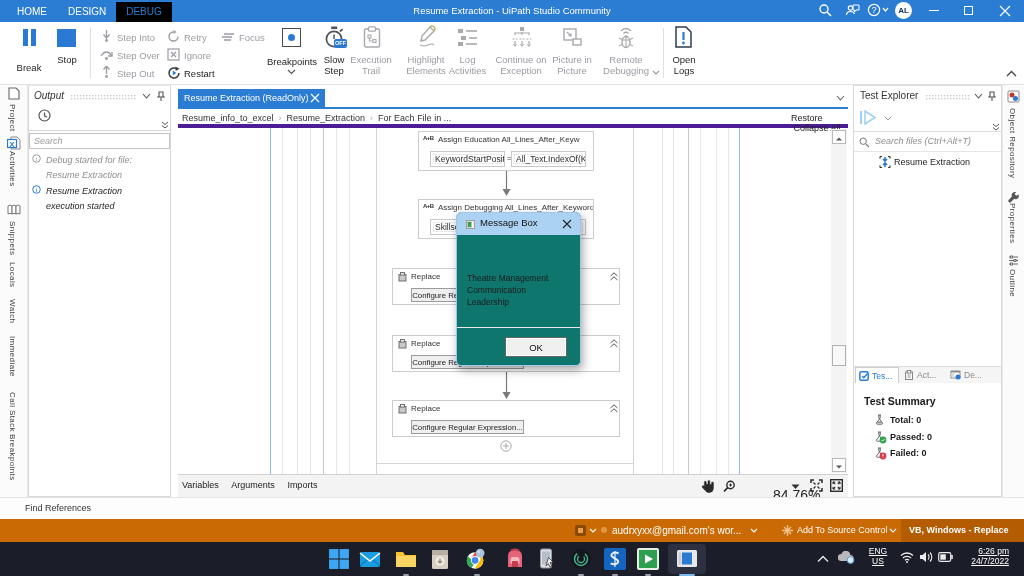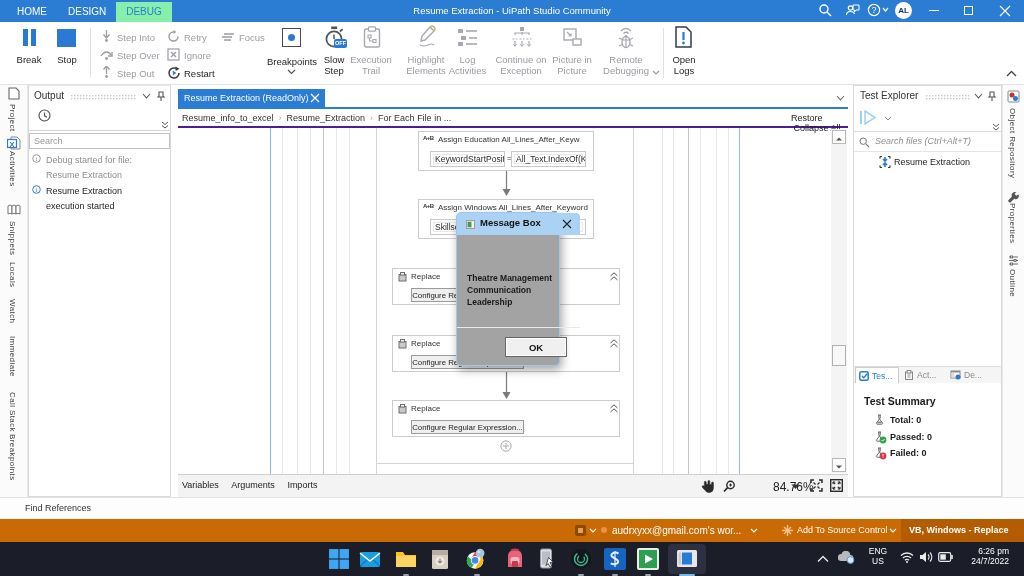--- a/index.html
+++ b/index.html
@@ -2,51 +2,51 @@
 <html><head>
 <meta charset="utf-8">
 <style>
 * { margin:0; padding:0; box-sizing:border-box; }
 html,body { width:1024px; height:576px; overflow:hidden; }
 body { font-family:"Liberation Sans", sans-serif; position:relative; background:#fff; }
 .abs { position:absolute; }
 
 #titlebar { left:0; top:0; width:1024px; height:22px; background:#2b7cd3; }
 .ttab { position:absolute; top:0; height:22px; line-height:23px; color:#fff; font-size:10px; }
-#tab-debug { left:116px; width:56px; background:#86efac; color:#2b7cd3; text-align:center; top:2px; height:20px; line-height:20px;}
+#tab-debug { left:116px; width:56px; background:#000000; color:#2b7cd3; text-align:center; top:2px; height:20px; line-height:20px;}
 #wintitle { position:absolute; top:0; left:0; width:1024px; text-align:center; color:#fff; font-size:9.5px; line-height:22px;}
 
 #ribbon { left:0; top:22px; width:1024px; height:63px; background:#fff; border-bottom:1px solid #e3e3e3; }
 .rsep { position:absolute; top:6px; width:1px; height:50px; background:#e0e0e0; }
 .rlabel { position:absolute; font-size:9.5px; color:#1e1e1e; text-align:center; white-space:nowrap; }
 .rlabel.dis { color:#9b9ba3; }
 .smallbtn { position:absolute; font-size:9.5px; color:#9b9ba3; white-space:nowrap; }
 .smallbtn.en { color:#1e1e1e; }
 
 #leftrail { left:0; top:85px; width:28px; height:412px; background:#fbfbfb; border-right:1px solid #e8e8e8; }
 .vtext { position:absolute; left:8px; writing-mode:vertical-lr; font-size:8px; color:#414141; letter-spacing:0.4px; }
 
-#output { left:28px; top:85px; width:143px; height:412px; background:#fff; border:1px solid #d9d9d9; border-top:1px solid #e8e8e8;}
+#output { left:28px; top:85px; width:143px; height:412px; background:#fff; border:1px solid #d9d9d9; border-top:1px solid #e8e8e8;font-style:italic;}
 
 #canvas-wrap { left:178px; top:85px; width:670px; height:412px; background:#fff; }
 .vline { position:absolute; top:43px; bottom:23px; width:1px; background:#e7e7e7; }
 .actbox { position:absolute; background:#fff; border:1px solid #cccccc; }
 .acthead { position:absolute; left:0; top:0; right:0; height:13px; font-size:8px; color:#333; white-space:nowrap; overflow:hidden; }
 .inputbox { position:absolute; background:#fff; border:1px solid #c9c9c9; box-shadow:inset 0 0 0 2px #fff, inset 0 0 0 3px #e9e9e9; font-size:8.5px; color:#2a2a2a; line-height:15px; padding-left:4px; overflow:hidden; white-space:nowrap;}
 .cfgbtn { position:absolute; background:#efefef; border:1px solid #9b9b9b; font-size:7.8px; color:#222; text-align:center; white-space:nowrap; overflow:hidden; }
 
 #testexp { left:853px; top:85px; width:149px; height:412px; background:#fff; border:1px solid #d9d9d9; }
 #rightrail { left:1002px; top:85px; width:22px; height:412px; background:#fbfbfb; border-left:1px solid #e8e8e8; }
 
 #varbar { left:178px; top:474px; width:670px; height:23px; background:#f3f3f3; border-top:1px solid #d0d0d0; }
 #findref { left:0; top:497px; width:1024px; height:22px; background:#fdfdfd; border-top:1px solid #e3e3e3; }
 #orangebar { left:0; top:519px; width:1024px; height:23px; background:#ca6a04; color:#fff; }
 #taskbar { left:0; top:542px; width:1024px; height:34px; background:#1b1d28; }
 .tbicon { position:absolute; top:6px; width:22px; height:22px; }
-.tbtxt { position:absolute; color:#fff; font-size:8.5px; }
+.tbtxt { position:absolute; color:#fff; font-size:8.5px;text-decoration:underline; }
 </style>
 </head>
 <body>
 
 <div class="abs" id="titlebar">
   <div class="ttab" style="left:17px;">HOME</div>
   <div class="ttab" style="left:68px;">DESIGN</div>
   <div class="ttab" id="tab-debug">DEBUG</div>
   <div id="wintitle">Resume Extraction - UiPath Studio Community</div>
   <svg class="abs" style="left:818px;top:3px;" width="14" height="14" viewBox="0 0 14 14">
@@ -70,21 +70,21 @@
       <path d="M1 1 L11 11 M11 1 L1 11" stroke="#fff" stroke-width="1.2"></path>
     </svg>
 </div>
 
 <div class="abs" id="ribbon">
 
   <div class="abs" style="left:22px;top:7px;width:16px;height:17px;">
       <div class="abs" style="left:1px;width:5px;height:17px;background:#2a7ad4;"></div>
       <div class="abs" style="left:9px;width:5px;height:17px;background:#2a7ad4;"></div>
     </div>
-  <div class="rlabel" style="left:10px;top:32px;width:38px;">Break</div>
+  <div class="rlabel" style="left:10px;top:40px;width:38px;">Break</div>
 
   <div class="abs" style="left:57px;top:7px;width:19px;height:18px;background:#2a7ad4;"></div>
   <div class="rlabel" style="left:48px;top:32px;width:38px;">Stop</div>
   <div class="rsep" style="left:90px;"></div>
 
   <svg class="abs" style="left:100px;top:8px" width="13" height="12" viewBox="0 0 13 12">
       <path d="M6.5 0 v7 M3.5 4.5 L6.5 8 L9.5 4.5" fill="none" stroke="#9b9ba3" stroke-width="1.3"></path>
       <circle cx="6.5" cy="10.5" r="1.4" fill="#9b9ba3"></circle>
     </svg>
   <div class="smallbtn" style="left:117px;top:10px;">Step Into</div>
@@ -269,21 +269,21 @@
   <div class="abs" style="left:0;top:4px;width:147px;height:18px;background:#2b7cd3;color:#fff;font-size:9px;line-height:18px;padding-left:6px;">Resume Extraction (ReadOnly)
     <svg class="abs" style="left:132px;top:4px" width="10" height="10" viewBox="0 0 10 10">
         <path d="M1 1 L9 9 M9 1 L1 9" stroke="#fff" stroke-width="1.2"></path>
       </svg>
   </div>
   <div class="abs" style="left:0;top:22px;width:670px;height:2px;background:#2b7cd3;"></div>
   <svg class="abs" style="left:658px;top:10px" width="9" height="7" viewBox="0 0 9 7">
       <path d="M1 1 L4.5 5 L8 1" fill="none" stroke="#666" stroke-width="1.1"></path>
     </svg>
 
-  <div class="abs" style="left:0;top:24px;width:670px;height:19px;background:#fff;border-bottom:2px solid #4c1d95;">
+  <div class="abs" style="left:0;top:24px;width:670px;height:19px;background:#fff;border-bottom:4px solid #4c1d95;">
     <div class="abs" style="left:4px;top:4px;font-size:9px;color:#333;">Resume_info_to_excel&nbsp; <span style="color:#b0b0b0;">›</span> &nbsp;Resume_Extraction&nbsp; <span style="color:#b0b0b0;">›</span> &nbsp;For Each File in ...</div>
     <div class="abs" style="left:573px;top:4px;font-size:9px;color:#222;padding-left:40px;">Restore&nbsp; &nbsp;Collapse All</div>
   </div>
 
   <div class="vline" style="left:92px;background:#8cbbe8;"></div>
   <div class="vline" style="left:104px;"></div>
   <div class="vline" style="left:119px;"></div>
   <div class="vline" style="left:132px;"></div>
   <div class="vline" style="left:145px;background:#c7c7c7;"></div>
   <div class="vline" style="left:158px;"></div>
@@ -307,21 +307,21 @@
     <div class="inputbox" style="left:92px;top:19px;width:75px;height:16px;">All_Text.IndexOf(Ke</div>
   </div>
 
   <svg class="abs" style="left:323px;top:86px" width="11" height="26" viewBox="0 0 11 26">
       <path d="M5.5 0 V19" stroke="#7a7a7a" stroke-width="1.2"></path>
       <path d="M1.5 18 L5.5 25 L9.5 18 Z" fill="#7a7a7a"></path>
     </svg>
 
   <div class="actbox" style="left:240px;top:114px;width:176px;height:40px;">
     <div class="abs" style="left:4px;top:3px;width:12px;height:8px;font-size:6px;font-weight:bold;color:#333;letter-spacing:-0.5px;">A+B</div>
-    <div class="acthead" style="left:19px;top:2.5px;">Assign Windows All_Lines_After_Keyword</div>
+    <div class="acthead" style="left:19px;top:2.5px;">Assign Debugging All_Lines_After_Keyword</div>
     <div class="inputbox" style="left:11px;top:19px;width:75px;height:16px;">Skillse</div>
     <div class="inputbox" style="left:92px;top:19px;width:75px;height:16px;"></div>
   </div>
 
   <div class="actbox" style="left:214px;top:183px;width:228px;height:37px;">
     <svg class="abs" style="left:4px;top:3px" width="11" height="11" viewBox="0 0 11 11">
         <rect x="2" y="2.5" width="7" height="6.5" fill="#c9c9c9" stroke="#6f6f6f" stroke-width="1"></rect>
         <rect x="3.5" y="0.5" width="4" height="2.6" fill="#efefef" stroke="#6f6f6f" stroke-width="1"></rect>
       </svg>
     <div class="acthead" style="left:18px;top:2.5px;">Replace</div>
@@ -358,21 +358,21 @@
         <path d="M0.5 4 L4 0.8 L7.5 4 M0.5 8 L4 4.8 L7.5 8" fill="none" stroke="#555" stroke-width="1"></path>
       </svg>
     <div class="cfgbtn" style="left:18px;top:19px;width:113px;height:14px;line-height:13px;">Configure Regular Expression...</div>
   </div>
 
   <svg class="abs" style="left:322px;top:355px" width="12" height="12" viewBox="0 0 12 12">
       <circle cx="6" cy="6" r="5.2" fill="none" stroke="#aaa" stroke-width="1"></circle>
       <path d="M6 3 v6 M3 6 h6" stroke="#aaa" stroke-width="1"></path>
     </svg>
 
-  <div class="abs" style="left:278px;top:127px;width:104px;height:154px;background:#a3a3a3;border-radius:5px;border:1px solid #9cc7ee;box-shadow:2px 4px 10px rgba(0,0,0,0.35);font-weight:bold;">
+  <div class="abs" style="left:278px;top:127px;width:125px;height:154px;background:#0f766e;border-radius:5px;border:1px solid #9cc7ee;box-shadow:2px 4px 10px rgba(0,0,0,0.35);">
     <div class="abs" style="left:0;top:0;width:123px;height:22px;background:#abd2f2;border-radius:4px 4px 0 0;">
       <svg class="abs" style="left:9px;top:7px" width="9" height="9" viewBox="0 0 9 9">
           <rect x="0.5" y="0.5" width="8" height="8" fill="#e8e8e8" stroke="#9a9a9a" stroke-width="0.9"></rect>
           <rect x="1.6" y="1.8" width="3.8" height="5.4" fill="#3f9e4f"></rect>
           <rect x="6" y="1.8" width="1.6" height="5.4" fill="#fdfdfd"></rect>
         </svg>
       <div class="abs" style="left:23px;top:4px;font-size:9.5px;color:#111;">Message Box</div>
       <svg class="abs" style="left:105px;top:6px" width="10" height="10" viewBox="0 0 10 10">
           <path d="M1 1 L9 9 M9 1 L1 9" stroke="#222" stroke-width="1.1"></path>
         </svg>
@@ -396,21 +396,21 @@
 <div class="abs" id="varbar">
   <div class="abs" style="left:4px;top:5px;font-size:9px;color:#222;">Variables&nbsp; &nbsp; &nbsp;Arguments&nbsp; &nbsp; &nbsp;Imports</div>
   <svg class="abs" style="left:523px;top:4px" width="13" height="14" viewBox="0 0 13 14">
       <path d="M3.4 7.5 V3.2 a0.9 0.9 0 0 1 1.8 0 V6 a0.9 0.9 0 0 1 1.8 0 V2.4 a0.9 0.9 0 0 1 1.8 0 V6.3 a0.9 0.9 0 0 1 1.8 0 V4 a0.9 0.9 0 0 1 1.8 0 V9 q0 4.2-3.8 4.5 q-3.2.3-4.5-2.2 L1.4 8.4 q-.7-1.3.4-1.7 q.9-.3 1.6.8z" fill="#2a2a2a" stroke="#2a2a2a" stroke-width="0.6"></path>
     </svg>
   <svg class="abs" style="left:545px;top:5px" width="13" height="13" viewBox="0 0 13 13">
       <circle cx="7.5" cy="5" r="3.7" fill="none" stroke="#2a2a2a" stroke-width="1.4"></circle>
       <path d="M7.5 3.5 v3 M6 5 h3" stroke="#2a2a2a" stroke-width="1"></path>
       <line x1="4.6" y1="7.6" x2="1" y2="11.5" stroke="#2a2a2a" stroke-width="1.7"></line>
     </svg>
-  <div class="abs" style="left:567px;top:5px;font-size:12px;color:#222;padding-left:28px;">84.76%</div>
+  <div class="abs" style="left:567px;top:12px;font-size:14px;color:#222;padding-left:28px;">84.76%</div>
   <svg class="abs" style="left:613px;top:9px" width="9" height="6" viewBox="0 0 9 6">
       <path d="M0.5 0.5 L4.5 5 L8.5 0.5z" fill="#333"></path>
     </svg>
   <svg class="abs" style="left:632px;top:4px" width="13" height="13" viewBox="0 0 13 13">
       <path d="M1 4 V1 h3 M9 1 h3 v3 M12 9 v3 h-3 M4 12 H1 v-3" fill="none" stroke="#2a2a2a" stroke-width="1.5"></path>
       <path d="M3.5 3.5 l2 2 m2 2 l2 2 m0-6 l-2 2 m-2 2 l-2 2" stroke="#2a2a2a" stroke-width="1.2"></path>
     </svg>
   <svg class="abs" style="left:652px;top:4px" width="13" height="13" viewBox="0 0 13 13">
       <rect x="0.7" y="0.7" width="11.6" height="11.6" fill="none" stroke="#2a2a2a" stroke-width="1.4"></rect>
       <path d="M3 3 l2.2 2.2 M10 3 l-2.2 2.2 M3 10 l2.2-2.2 M10 10 l-2.2-2.2" stroke="#2a2a2a" stroke-width="1.2"></path>

